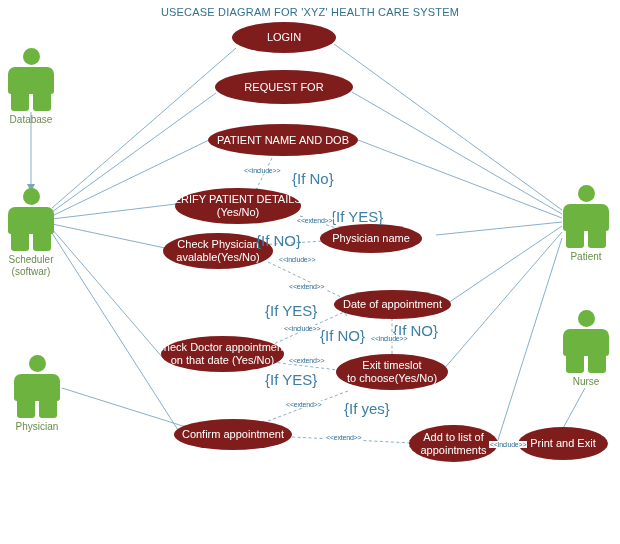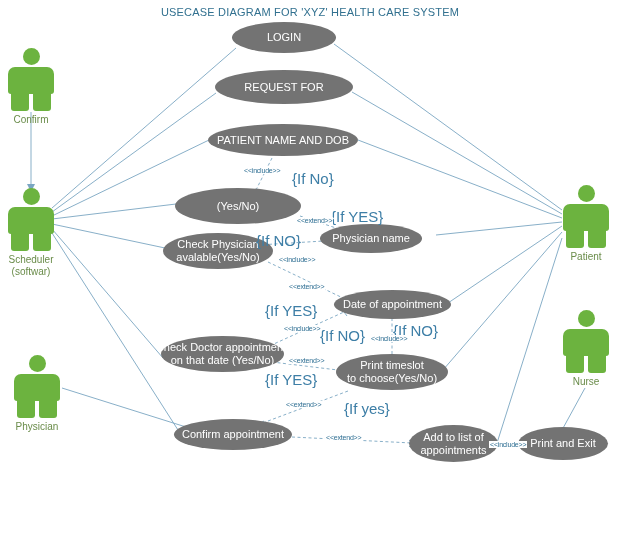--- a/index.html
+++ b/index.html
@@ -18,21 +18,21 @@
     text-align:center;
     font-size:11px;
     letter-spacing:0.2px;
     color:#31708f;
     white-space:nowrap;
   }
   
   .uc{
     position:absolute;
     border-radius:50%;
-    background:#737373;
+    background:#7f1d1d;
     color:#ffffff;
     display:flex;
     align-items:center;
     justify-content:center;
     text-align:center;
     font-size:11px;
     line-height:13px;
     box-sizing:border-box;
     z-index:6;
   }
@@ -137,21 +137,21 @@
 
 <div class="diagram-title">USECASE DIAGRAM FOR 'XYZ' HEALTH CARE SYSTEM</div>
 
 <div class="actor" style="left:8px;top:48px;">
   <div class="head"></div>
   <div class="body">
     <div class="torso"></div>
       <div class="legL"></div>
       <div class="legR"></div>
   </div>
-  <div class="alabel">Confirm</div>
+  <div class="alabel">Database</div>
 </div>
 
 <div class="actor" style="left:8px;top:188px;">
   <div class="head"></div>
   <div class="body">
     <div class="torso"></div>
       <div class="legL"></div>
       <div class="legR"></div>
   </div>
   <div class="alabel">Scheduler</div>
@@ -197,20 +197,21 @@
     <span>REQUEST FOR</span>
   </div>
 </div>
 
 <div class="uc" style="left:208px;top:124px;width:150px;height:32px;">
   <span>PATIENT NAME AND DOB</span>
 </div>
 
 <div class="uc" style="left:175px;top:188px;width:126px;height:36px;">
   <div>
+    <span style="margin-left:-8px;">VERIFY PATIENT DETAILS</span>
     <span>(Yes/No)</span>
   </div>
 </div>
 
 <div class="uc" style="left:320px;top:224px;width:102px;height:29px;">
   <span>Physician name</span>
 </div>
 
 <div class="uc" style="left:163px;top:233px;width:110px;height:36px;">
   <div>
@@ -225,21 +226,21 @@
 
 <div class="uc" style="left:161px;top:336px;width:123px;height:36px;">
   <div>
     <span style="margin-left:-3px;">Check Doctor appointment</span>
     <span>on that date (Yes/No)</span>
   </div>
 </div>
 
 <div class="uc" style="left:336px;top:354px;width:112px;height:36px;">
   <div>
-    <span>Print timeslot</span>
+    <span>Exit timeslot</span>
     <span>to choose(Yes/No)</span>
   </div>
 </div>
 
 <div class="uc" style="left:174px;top:419px;width:118px;height:31px;">
   <span>Confirm  appointment</span>
 </div>
 
 <div class="uc" style="left:409px;top:425px;width:89px;height:37px;">
   <div>

